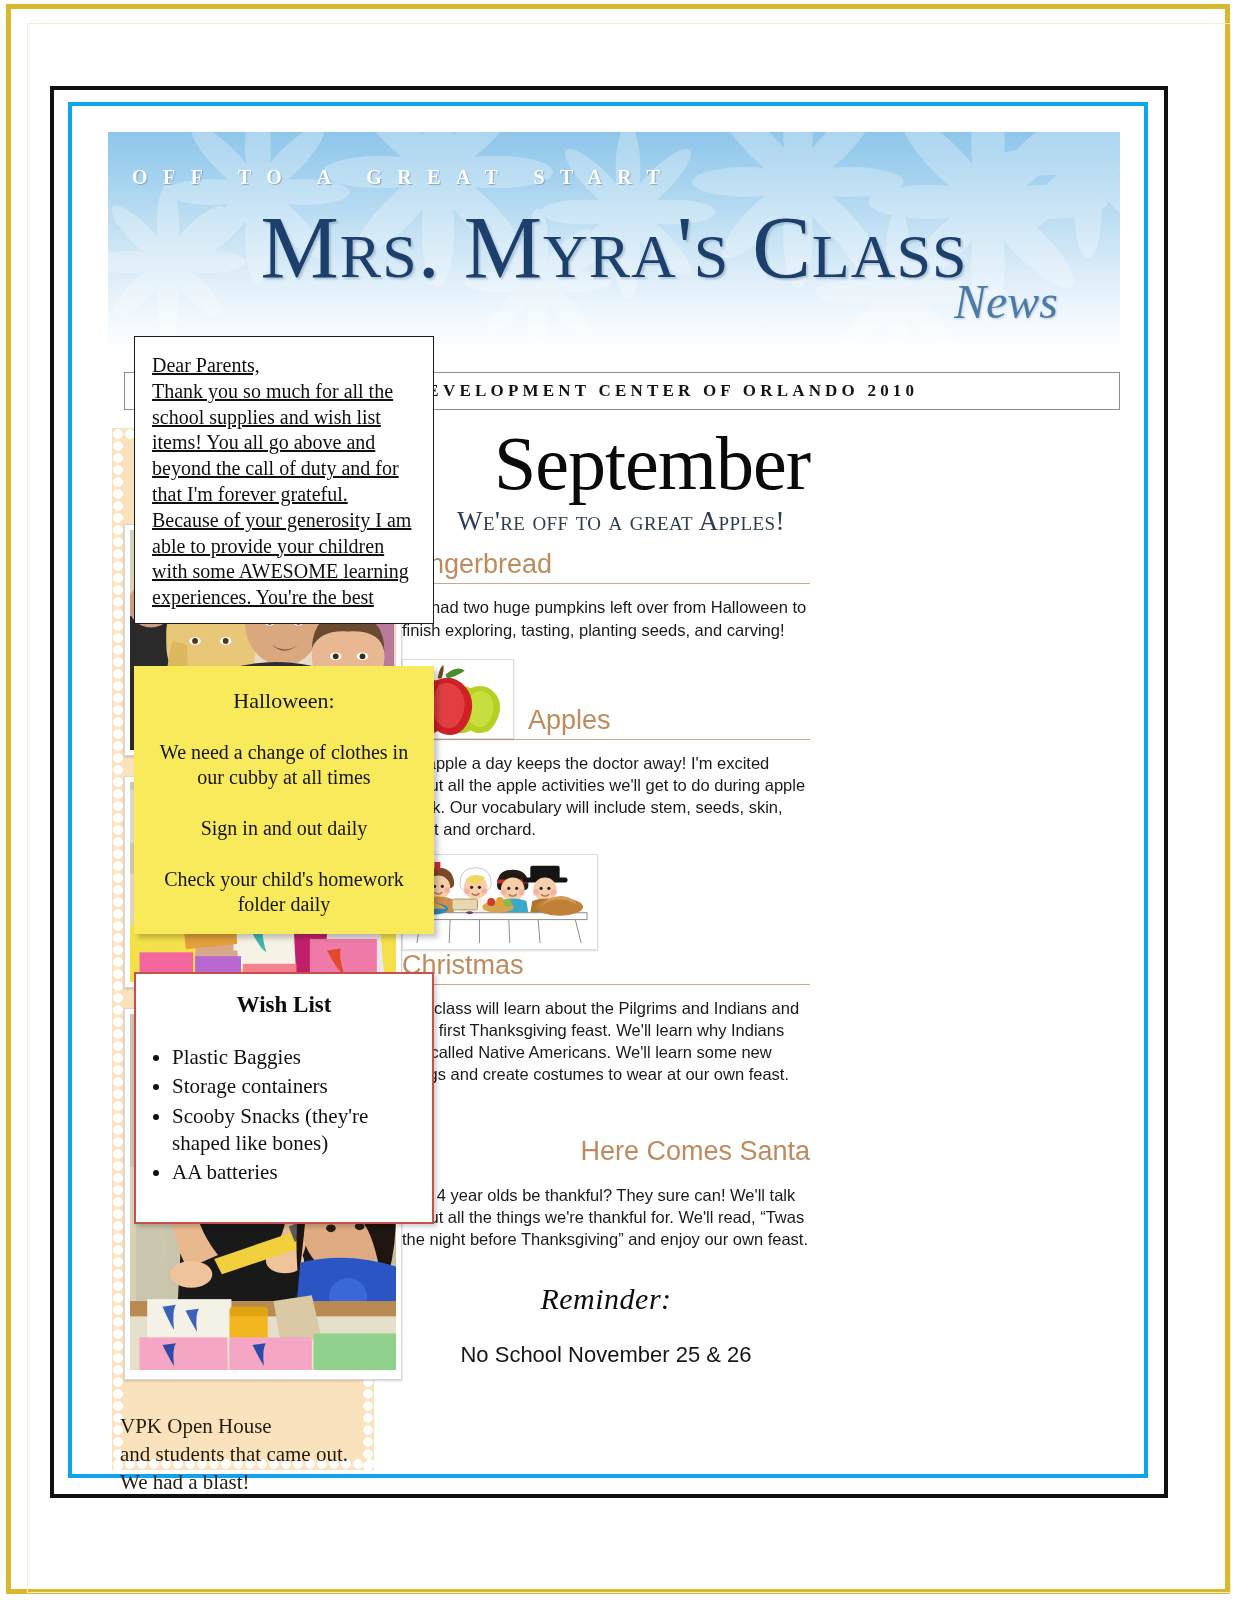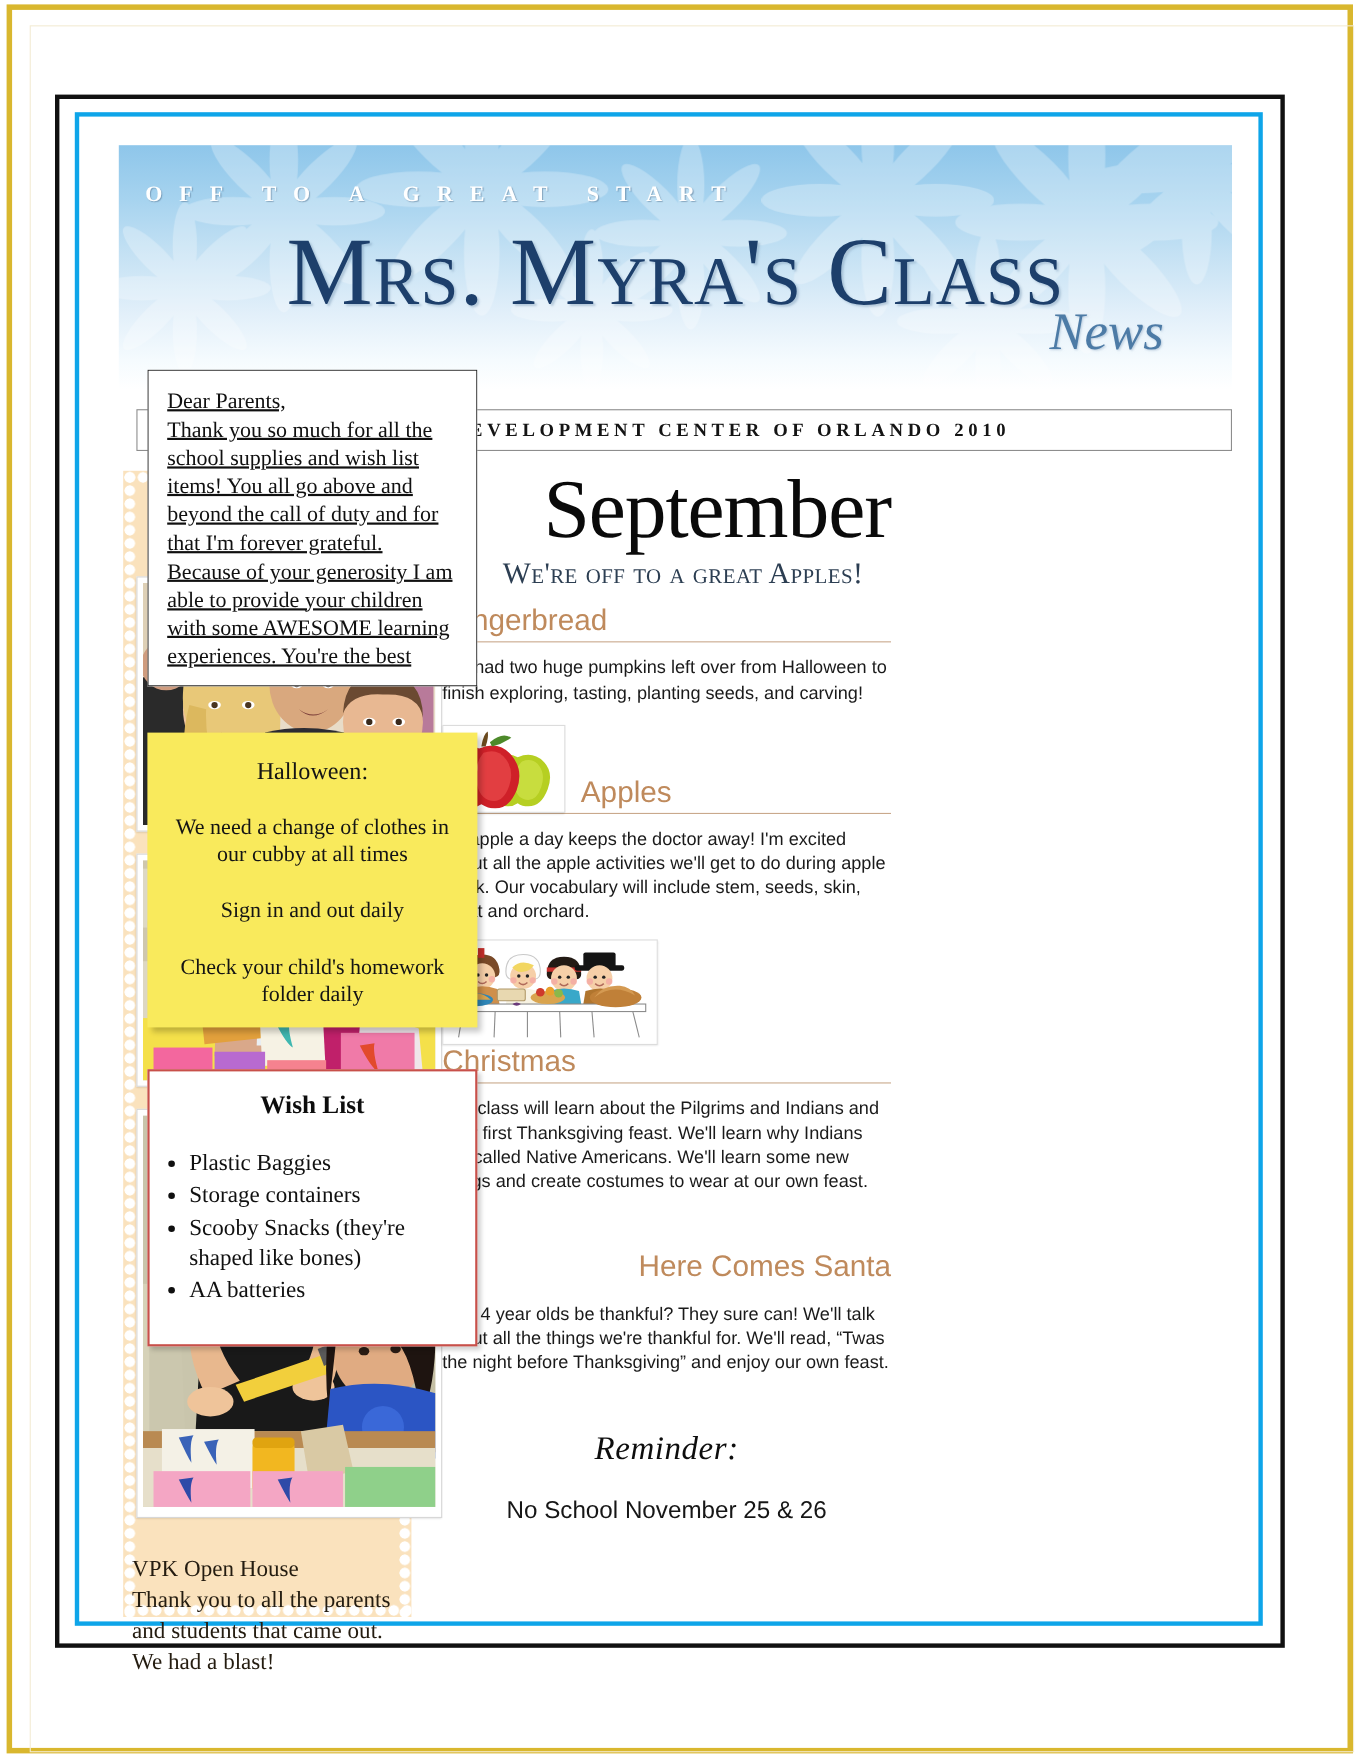--- a/index.html
+++ b/index.html
@@ -208,21 +208,21 @@
   .apple-row { display: flex; align-items: flex-end; gap: 14px; margin-top: 18px; }
   .apple-card { width: 112px; height: 80px; }
   .apple-title { flex: 1; }
 
   .reminder-script {
     text-align: center;
     font-family: "Liberation Serif", serif;
     font-style: italic;
     font-size: 30px;
     color: #0d0d0d;
-    margin-top: 50px;
+    margin-top: 32px;
     letter-spacing: .5px;
   }
   .reminder-line {
     text-align: center;
     font-family: "Liberation Sans", sans-serif;
     font-size: 22px;
     color: #161616;
     margin-top: 26px;
   }
 
@@ -485,21 +485,20 @@
             <path d="M34 346 q8 16 12 22 q-2 -18 2 -24Z" fill="#2e4aa8"></path>
             <rect x="104" y="338" width="86" height="34" fill="#f4a6c4"></rect>
             <path d="M128 346 q8 16 12 22 q-2 -18 2 -24Z" fill="#2e4aa8"></path>
             <rect x="192" y="334" width="86" height="38" fill="#8fd08a"></rect>
           </svg>
         </div>
       </div>
 
       <div class="caption-block">
         <div>VPK Open House</div>
-        <div>Thank you to all the parents</div>
         <div>and students that came out.</div>
         <div>We had a blast!</div>
       </div>
     </div>
 
     <div class="center-col">
 
       <div class="month-title">September</div>
       <div class="month-sub">We're off to a great Apples!</div>
 

